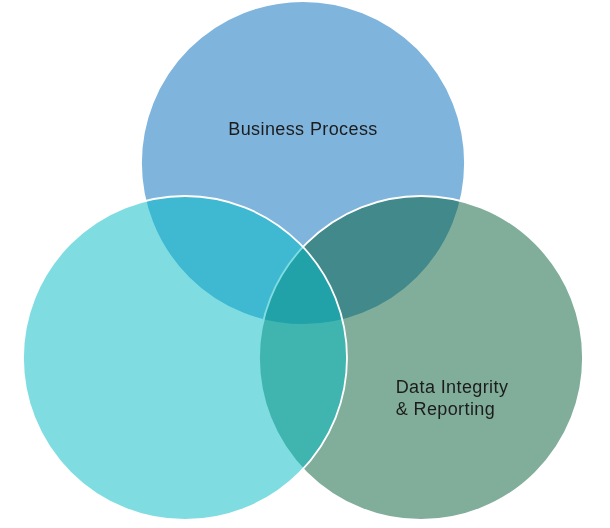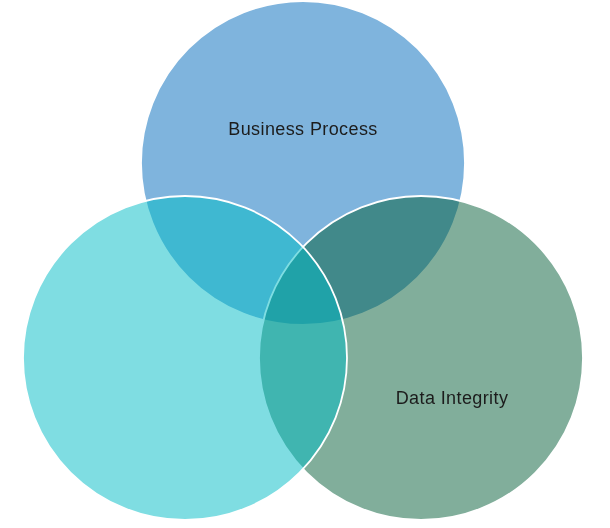--- a/index.html
+++ b/index.html
@@ -39,17 +39,18 @@
       <circle cx="303" cy="163" r="162" fill="#0069BB" fill-opacity="0.5" stroke="#ffffff" stroke-width="1.8"></circle>
       <circle cx="421" cy="358" r="162" fill="#035D37" fill-opacity="0.5" stroke="#ffffff" stroke-width="1.8"></circle>
       <circle cx="185" cy="358" r="162" fill="#00BBC5" fill-opacity="0.5" stroke="#ffffff" stroke-width="1.8"></circle>
     </svg>
   <div id="venn-labels">
       <div class="venn-label" style="left: 303px; top: 130px; color: rgb(28, 28, 28);">
         <div>Business Process</div>
       </div>
       <div class="venn-label" style="left: 452px; top: 375px; color: rgb(28, 28, 28); margin-top: 24px;">
         <div>Data Integrity</div>
+        <div>&amp; Reporting</div>
       </div>
       <div class="venn-label" style="left: 164px; top: 377px; color: rgb(28, 28, 28);">
       </div>
     </div>
 </div>
 
 </body></html>

